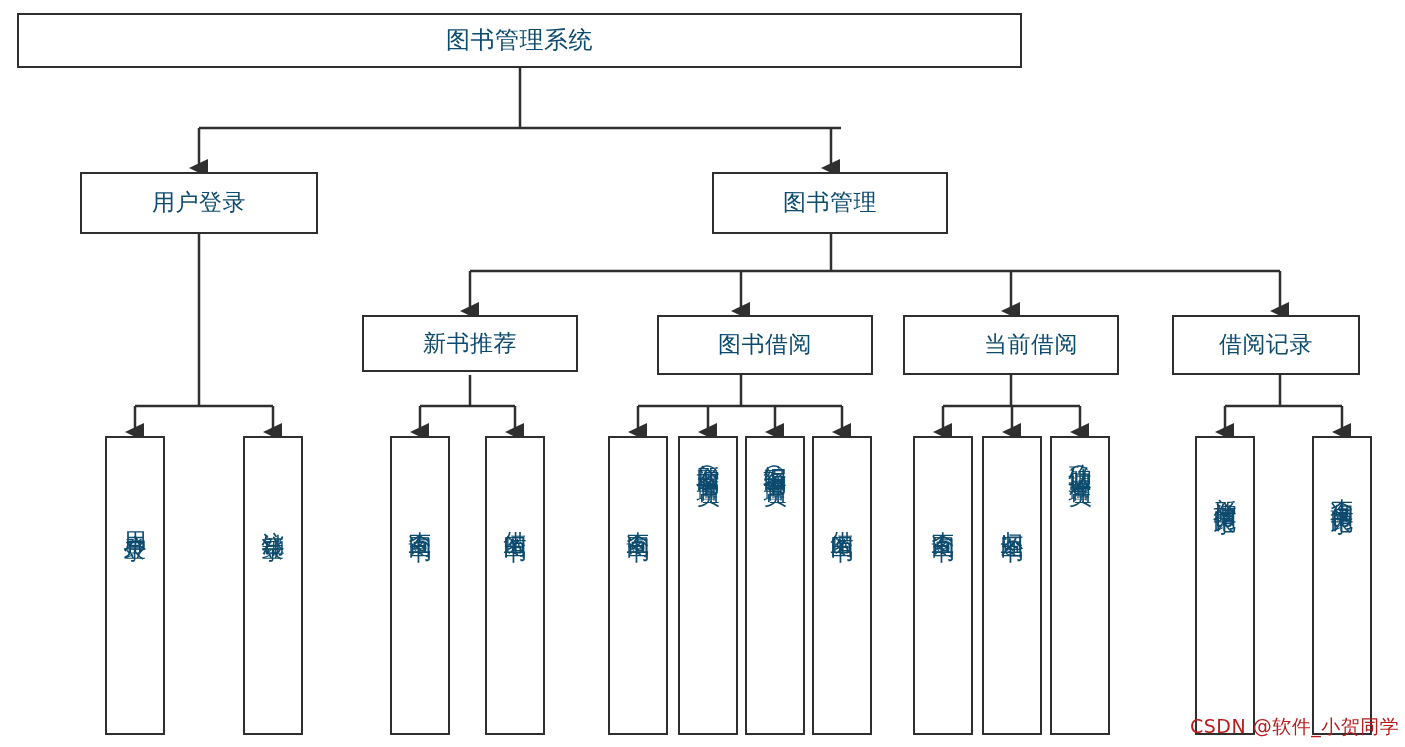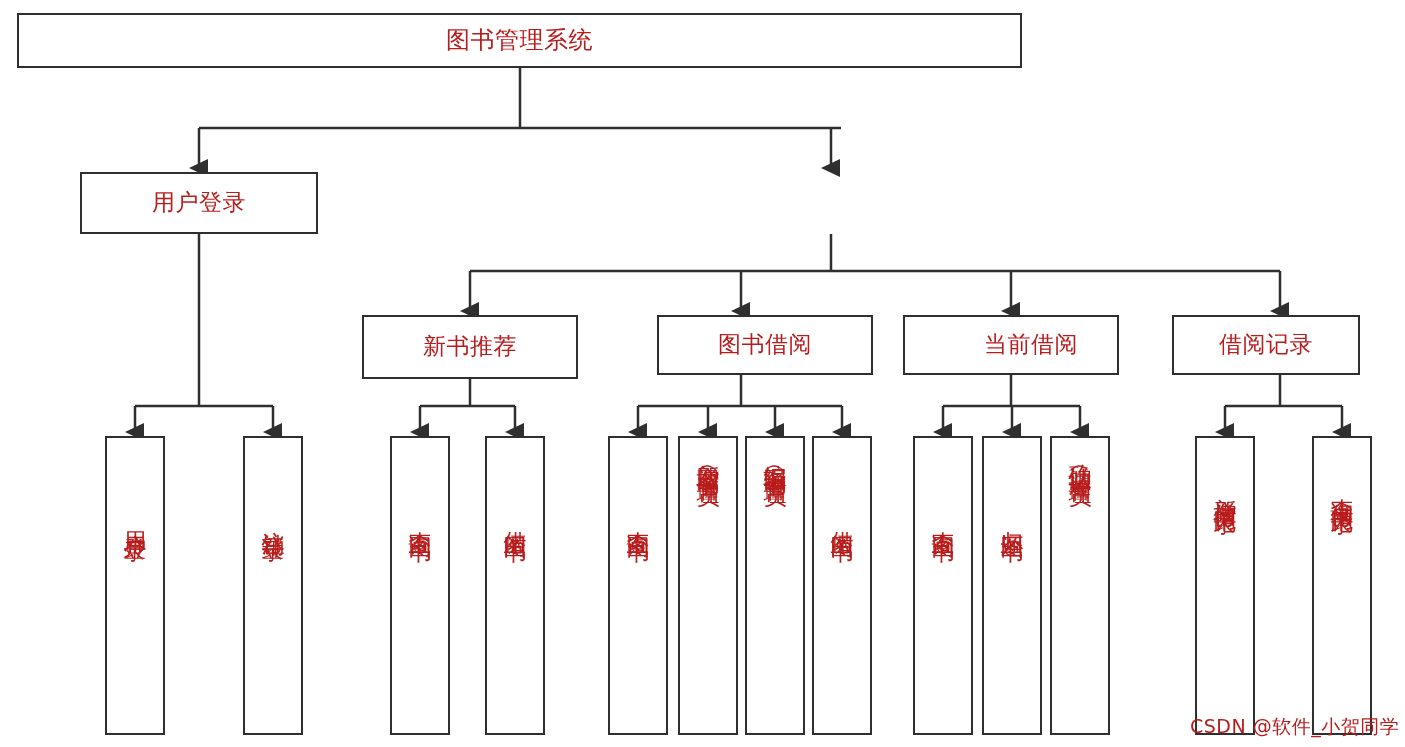--- a/index.html
+++ b/index.html
@@ -26,21 +26,21 @@
     pointer-events: none;
   }
   .node {
     position: absolute;
     box-sizing: border-box;
     border: 2.5px solid #2f2f2f;
     background: #ffffff;
     display: flex;
     align-items: center;
     justify-content: center;
-    color: #b91c1c;
+    color: #0c4a6e;
   }
   .node .label {
     display: block;
     text-align: center;
     line-height: 1.12;
     letter-spacing: 0.5px;
   }
   .node.horizontal .label {
     writing-mode: horizontal-tb;
     font-size: 23px;
@@ -126,22 +126,25 @@
     </g>
   </svg>
 
   <div id="title-node" class="node horizontal" style="left:17px; top:13px; width:1005px; height:55px;">
     <span class="label">图书管理系统</span>
   </div>
 
   <div class="node horizontal" style="left:80px; top:172px; width:238px; height:62px;">
     <span class="label">用户登录</span>
   </div>
-
-  <div class="node horizontal" style="left:362px; top:315px; width:216px; height:64px;">
+  <div class="node horizontal" style="left:712px; top:172px; width:236px; height:62px;">
+    <span class="label">图书管理</span>
+  </div>
+
+  <div class="node horizontal" style="left:362px; top:315px; width:216px; height:57px;">
     <span class="label">新书推荐</span>
   </div>
   <div class="node horizontal" style="left:657px; top:315px; width:216px; height:60px;">
     <span class="label">图书借阅</span>
   </div>
   <div class="node horizontal" style="left:903px; top:315px; width:216px; height:60px;padding-left:40px;">
     <span class="label">当前借阅</span>
   </div>
   <div class="node horizontal" style="left:1172px; top:315px; width:188px; height:60px;">
     <span class="label">借阅记录</span>

